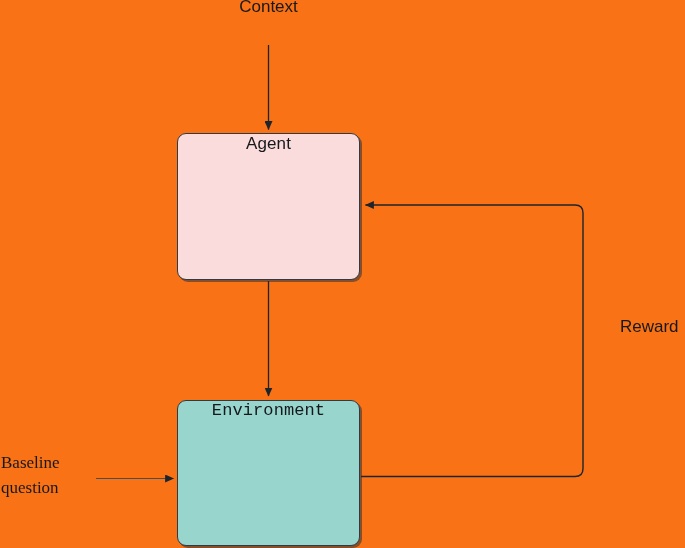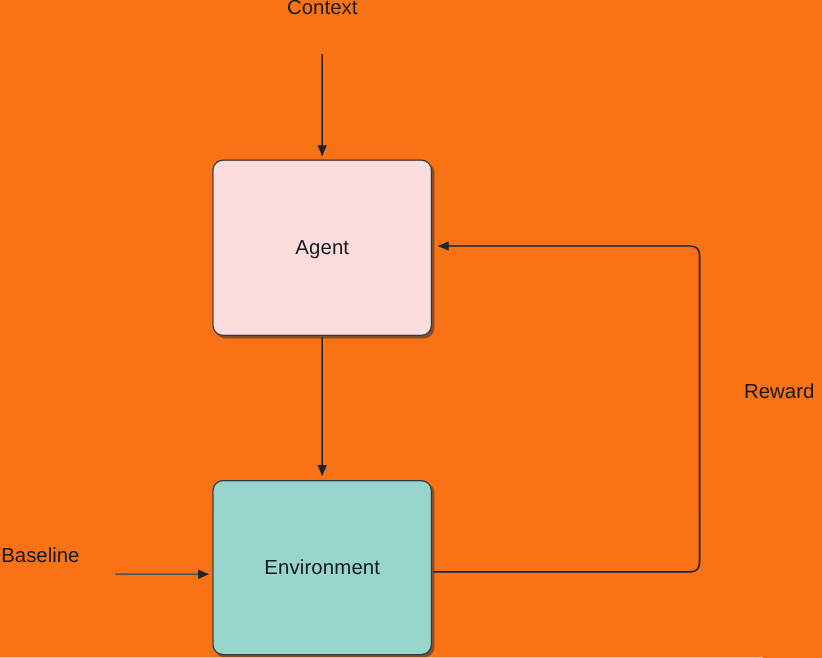--- a/index.html
+++ b/index.html
@@ -27,21 +27,20 @@
   }
 
   
   .node {
     position: absolute;
     box-sizing: border-box;
     border: 1.4px solid #303a45;
     border-radius: 9px;
     box-shadow: 2px 2px 0 0 rgba(40,48,58,0.55);
     display: flex;
-    align-items: center;
     justify-content: center;
   }
   .node-label {
     font-size: 17px;
     color: #16181c;
     letter-spacing: 0.1px;
     white-space: nowrap;
   }
   #node-agent {
     left: 177px;
@@ -49,20 +48,21 @@
     width: 183px;
     height: 147px;
     background: #fadcdc;
   }
   #node-environment {
     left: 177px;
     top: 400px;
     width: 183px;
     height: 146px;
     background: #97d5cd;
+    font-family: Liberation Mono, monospace;
   }
 
   
   .edge-label {
     position: absolute;
     font-size: 17px;
     color: #16181c;
     white-space: nowrap;
     line-height: 22px;
   }
@@ -80,20 +80,21 @@
     left: 620px;
     top: 316px;
     text-align: center;
   }
   #label-baseline-question {
     left: 1px;
     top: 450px;
     line-height: 25px;
     white-space: normal;
     width: 92px;
+    font-family: Liberation Serif, serif;
   }
 </style>
 </head>
 <body>
 
 <div id="canvas">
 
   <svg id="wires" viewBox="0 0 685 548" width="685" height="548" xmlns="http://www.w3.org/2000/svg">
     <defs>
       <marker id="arrowhead" markerWidth="9" markerHeight="8" refX="8.4" refY="4" orient="auto" markerUnits="userSpaceOnUse">
@@ -114,19 +115,20 @@
 
   <div class="node" id="node-agent">
     <span class="node-label">Agent</span>
   </div>
 
 
   <div class="edge-label" id="label-reward">Reward</div>
 
   <div class="edge-label" id="label-baseline-question">
     <div>Baseline</div>
+    <div>question</div>
   </div>
 
   <div class="node" id="node-environment">
     <span class="node-label">Environment</span>
   </div>
 
 </div>
 
 </body></html>

